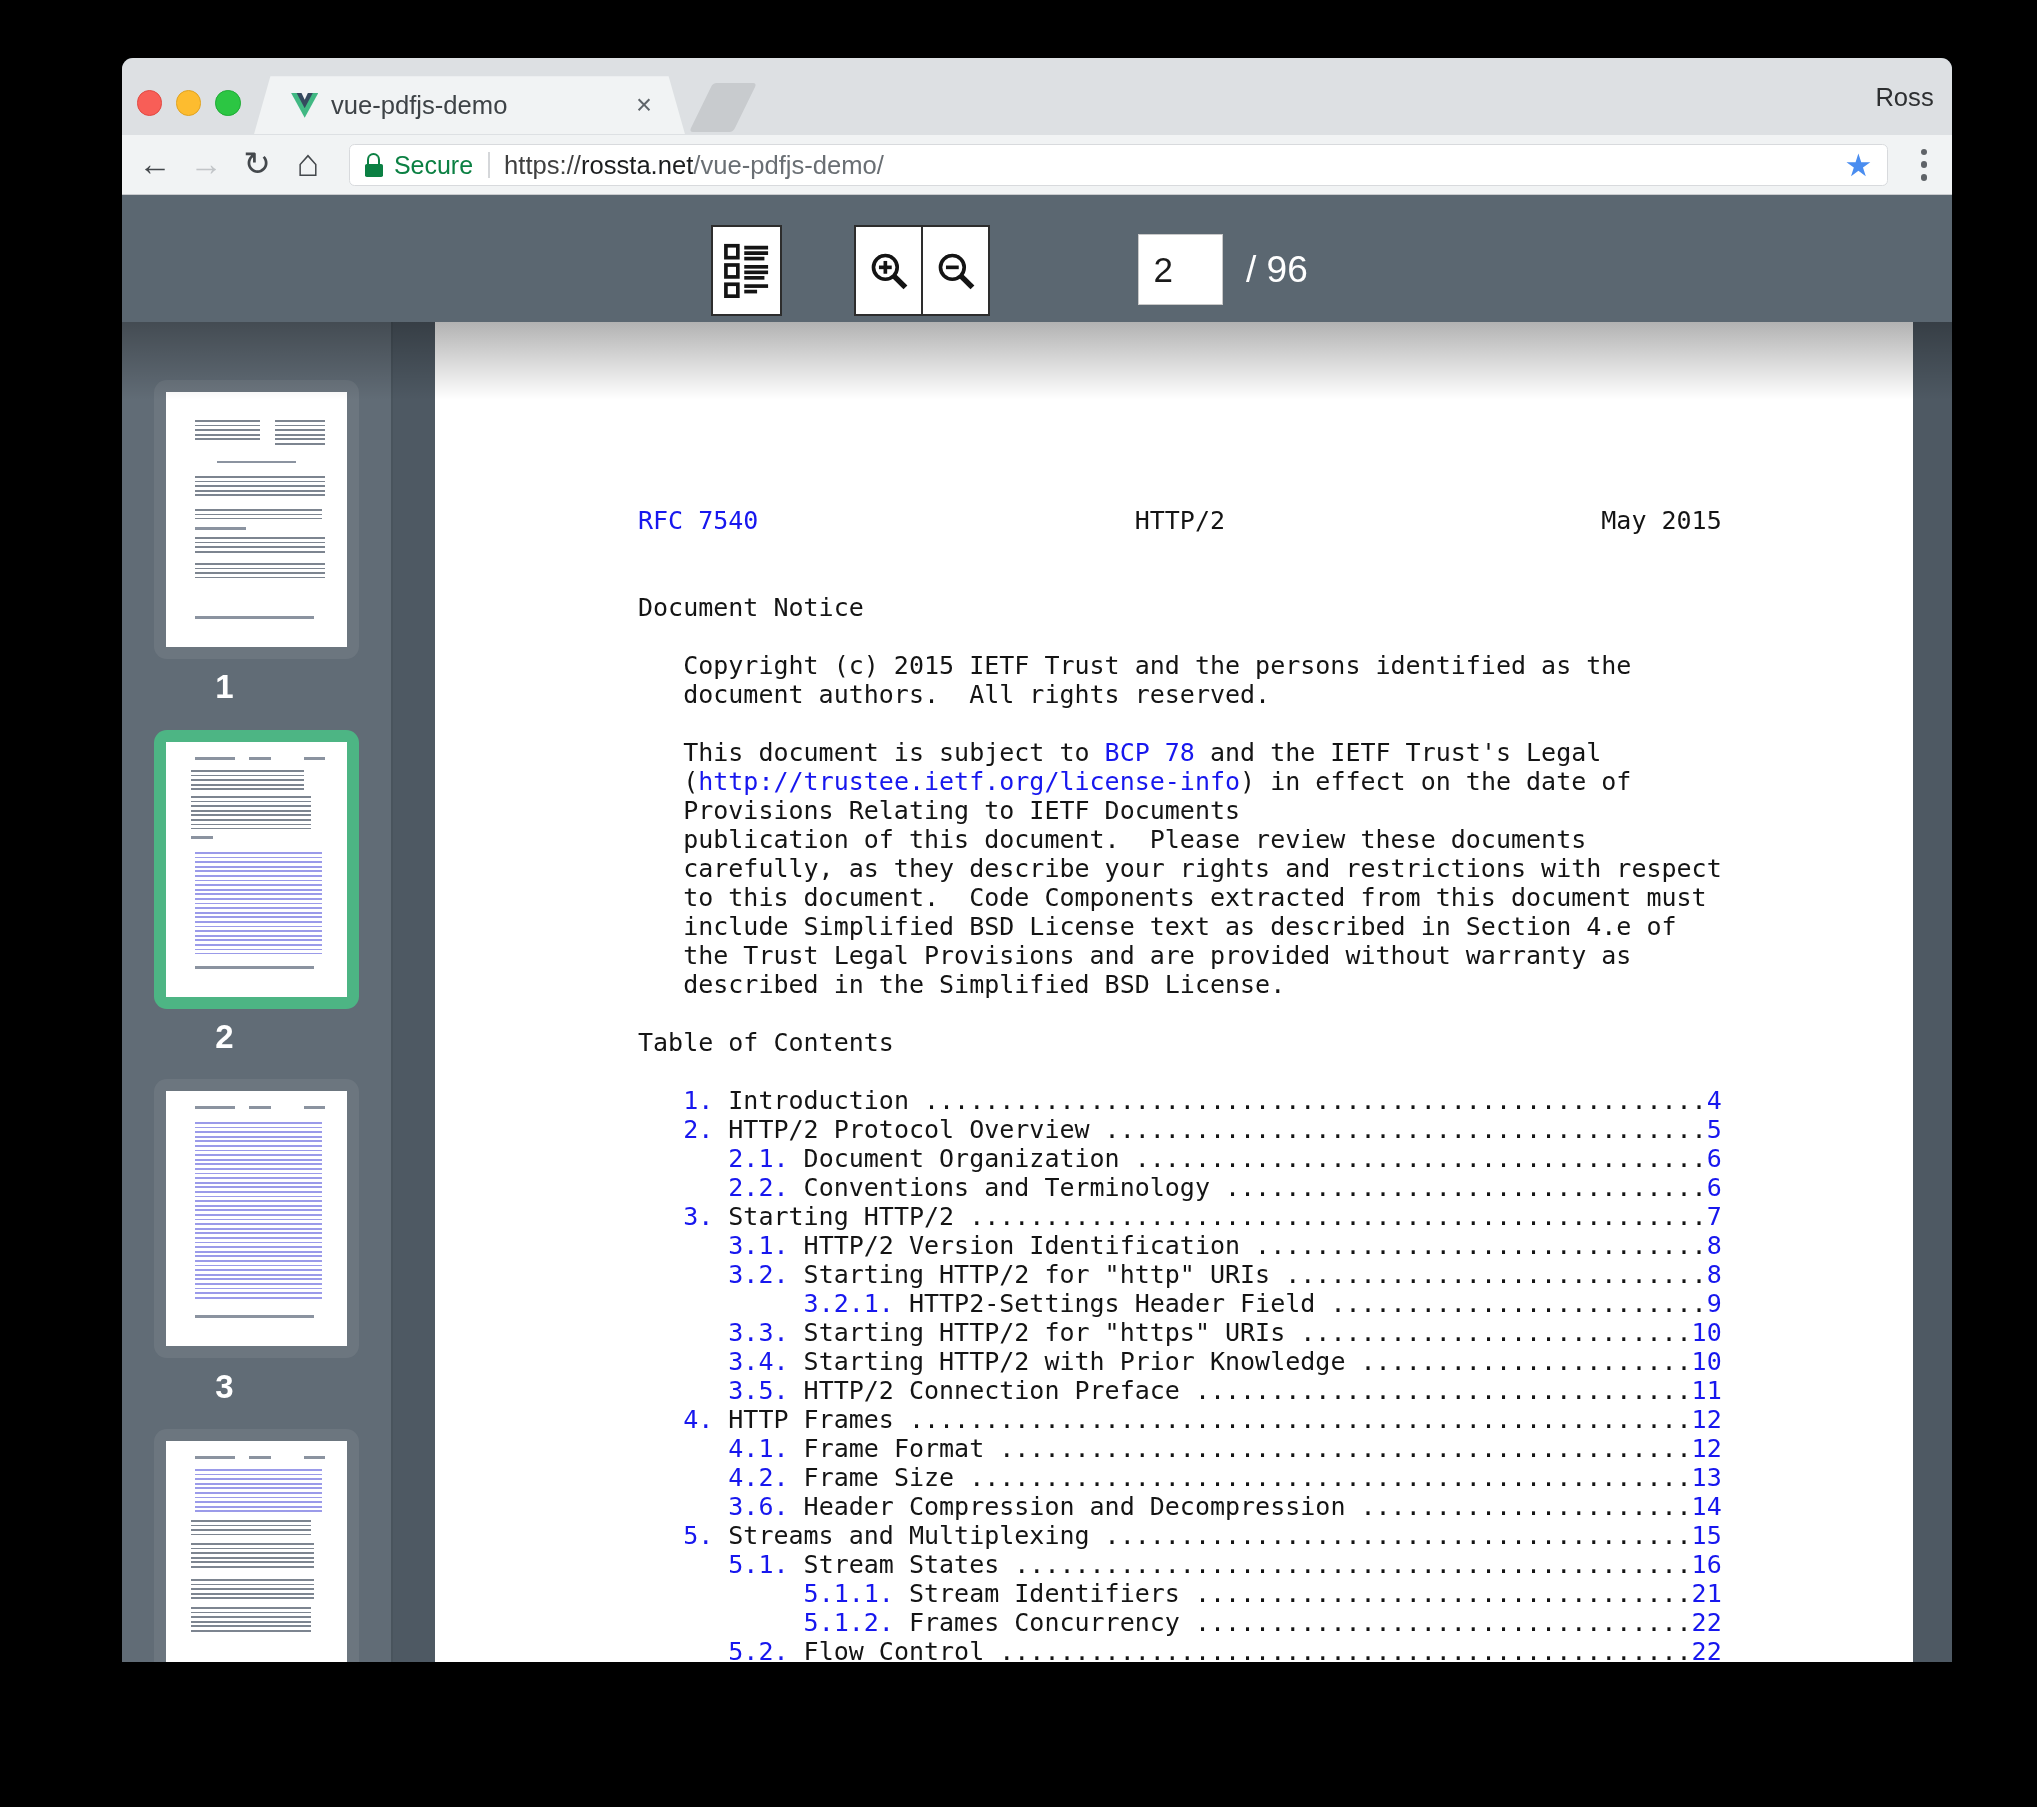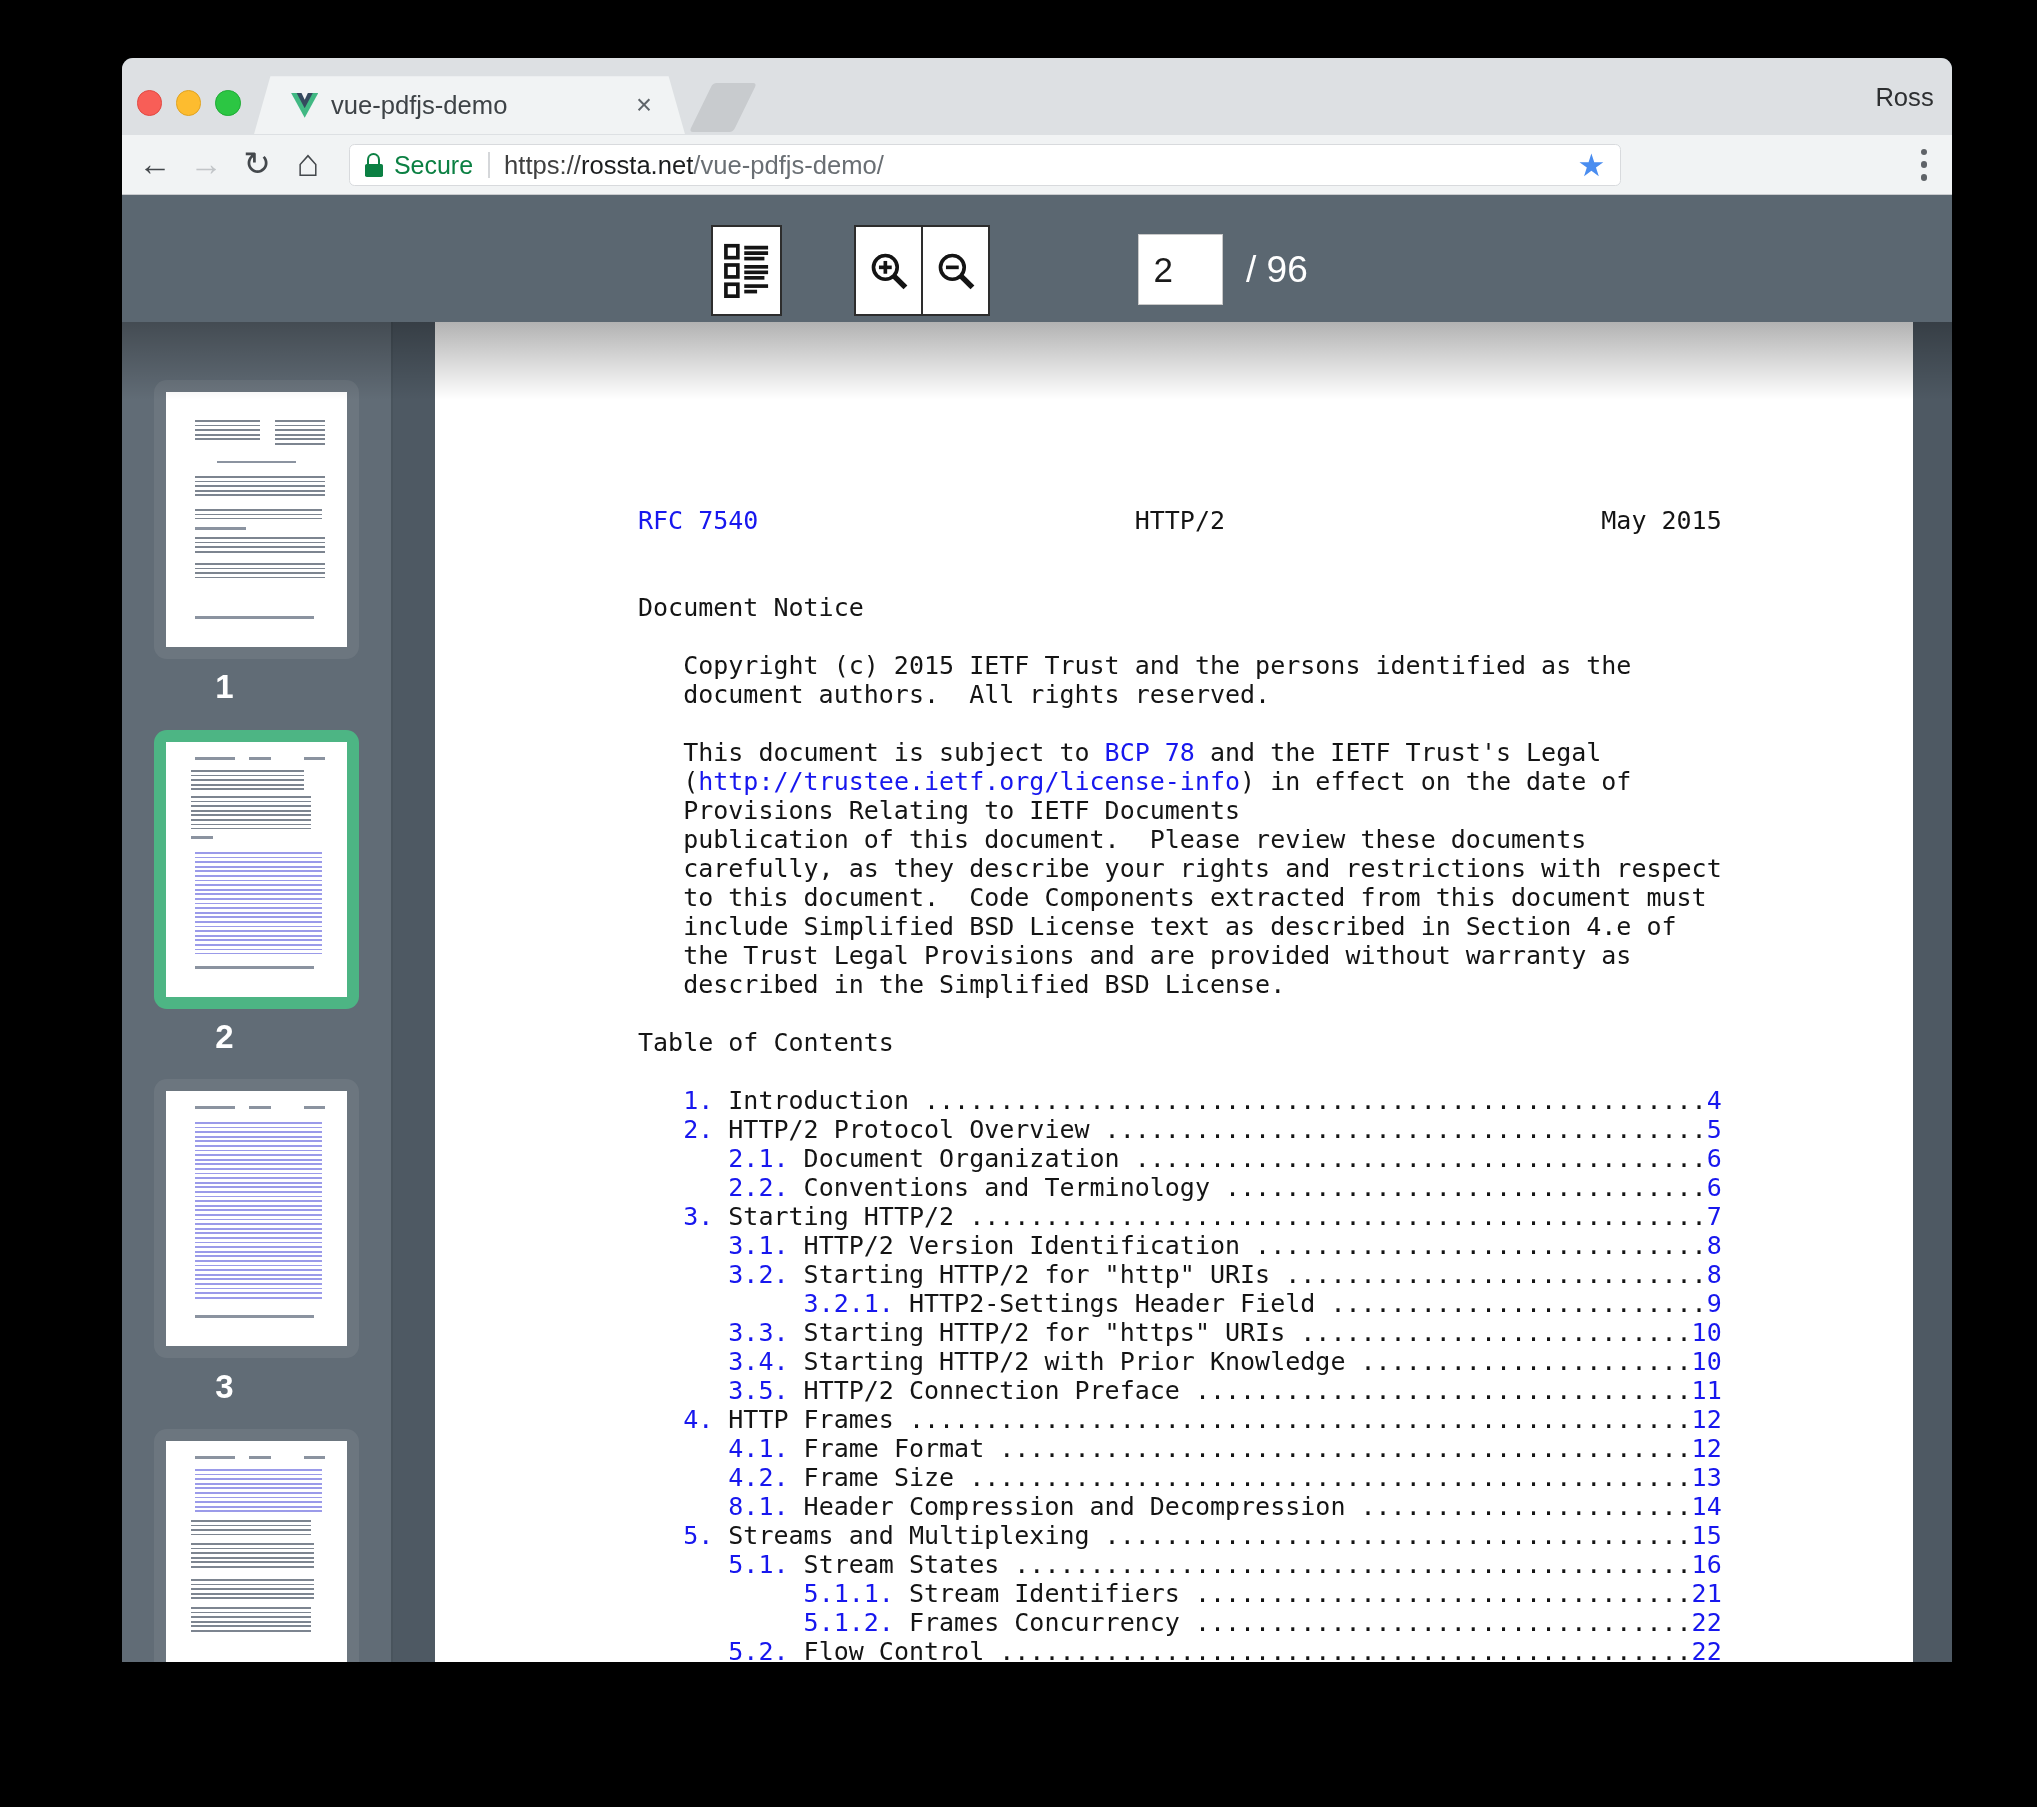--- a/index.html
+++ b/index.html
@@ -26,21 +26,21 @@
   .tab-title { position:absolute; left:77px; top:0; line-height:58px; font-size:25.6px; color:#3e4347; }
   .tab-close { position:absolute; right:33px; top:0; line-height:58px; font-size:27.4px; color:#606particular469; color:#5f6469; cursor:default; }
   .newtab-btn { position:absolute; left:579px; top:25px; width:44px; height:49px; background:#c8cbce;
                 transform:skewX(-26deg); border-radius:3.7px; }
   .profile-name { position:absolute; right:18.3px; top:25px; font-size:25.6px; color:#2d2f31; }
 
   
   .navbar { position:absolute; left:0; top:77px; width:100%; height:60px; background:#f1f3f4; border-bottom:0.9px solid #c9cbce; }
   .nav-ico { position:absolute; top:0; height:59px; line-height:57px; font-size:33px; color:#44484c; text-align:center; width:40px; }
   .nav-ico.disabled { color:#c2c5c8; }
-  .url-field { position:absolute; left:227px; top:9.1px; width:1272px; height:42px; background:#fff;
+  .url-field { position:absolute; left:227px; top:9.1px; width:1539px; height:42px; background:#fff;
                border:0.9px solid #d8dadd; border-radius:5.5px; display:flex; align-items:center; padding-left:14.6px; }
   .lock-icon { width:18.3px; height:24px; position:relative; margin-right:11px; }
   .lock-icon .shackle { position:absolute; left:2.7px; top:0; width:12.8px; height:12.8px; border:2.7px solid #0b8043; border-bottom:none; border-radius:7.3px 7.3px 0 0; }
   .lock-icon .body { position:absolute; left:0; bottom:0; width:18.3px; height:12.8px; background:#0b8043; border-radius:1.8px; }
   .secure-label { color:#0b8043; font-size:25px; font-weight:500; margin-right:14.6px; }
   .url-divider { width:1.8px; height:25.6px; background:#d5d7da; margin-right:14.6px; }
   .url-text { font-size:25.6px; white-space:nowrap; }
   .url-scheme { color:#404040; }
   .url-host { color:#1b1d1f; }
   .url-path { color:#6a6f74; }
@@ -248,21 +248,21 @@
               <div class="doc-line"><span>   </span><span class="doc-link">3.</span><span> Starting HTTP/2 .................................................</span><span class="doc-link">7</span></div>
               <div class="doc-line"><span>      </span><span class="doc-link">3.1.</span><span> HTTP/2 Version Identification ..............................</span><span class="doc-link">8</span></div>
               <div class="doc-line"><span>      </span><span class="doc-link">3.2.</span><span> Starting HTTP/2 for "http" URIs ............................</span><span class="doc-link">8</span></div>
               <div class="doc-line"><span>           </span><span class="doc-link">3.2.1.</span><span> HTTP2-Settings Header Field .........................</span><span class="doc-link">9</span></div>
               <div class="doc-line"><span>      </span><span class="doc-link">3.3.</span><span> Starting HTTP/2 for "https" URIs ..........................</span><span class="doc-link">10</span></div>
               <div class="doc-line"><span>      </span><span class="doc-link">3.4.</span><span> Starting HTTP/2 with Prior Knowledge ......................</span><span class="doc-link">10</span></div>
               <div class="doc-line"><span>      </span><span class="doc-link">3.5.</span><span> HTTP/2 Connection Preface .................................</span><span class="doc-link">11</span></div>
               <div class="doc-line"><span>   </span><span class="doc-link">4.</span><span> HTTP Frames ....................................................</span><span class="doc-link">12</span></div>
               <div class="doc-line"><span>      </span><span class="doc-link">4.1.</span><span> Frame Format ..............................................</span><span class="doc-link">12</span></div>
               <div class="doc-line"><span>      </span><span class="doc-link">4.2.</span><span> Frame Size ................................................</span><span class="doc-link">13</span></div>
-              <div class="doc-line"><span>      </span><span class="doc-link">8.1.</span><span> Header Compression and Decompression ......................</span><span class="doc-link">14</span></div>
+              <div class="doc-line"><span>      </span><span class="doc-link">3.6.</span><span> Header Compression and Decompression ......................</span><span class="doc-link">14</span></div>
               <div class="doc-line"><span>   </span><span class="doc-link">5.</span><span> Streams and Multiplexing .......................................</span><span class="doc-link">15</span></div>
               <div class="doc-line"><span>      </span><span class="doc-link">5.1.</span><span> Stream States .............................................</span><span class="doc-link">16</span></div>
               <div class="doc-line"><span>           </span><span class="doc-link">5.1.1.</span><span> Stream Identifiers .................................</span><span class="doc-link">21</span></div>
               <div class="doc-line"><span>           </span><span class="doc-link">5.1.2.</span><span> Frames Concurrency .................................</span><span class="doc-link">22</span></div>
               <div class="doc-line"><span>      </span><span class="doc-link">5.2.</span><span> Flow Control ..............................................</span><span class="doc-link">22</span></div>
             </div>
         </div>
       </div>
       <div class="top-shadow"></div>
     </div>

